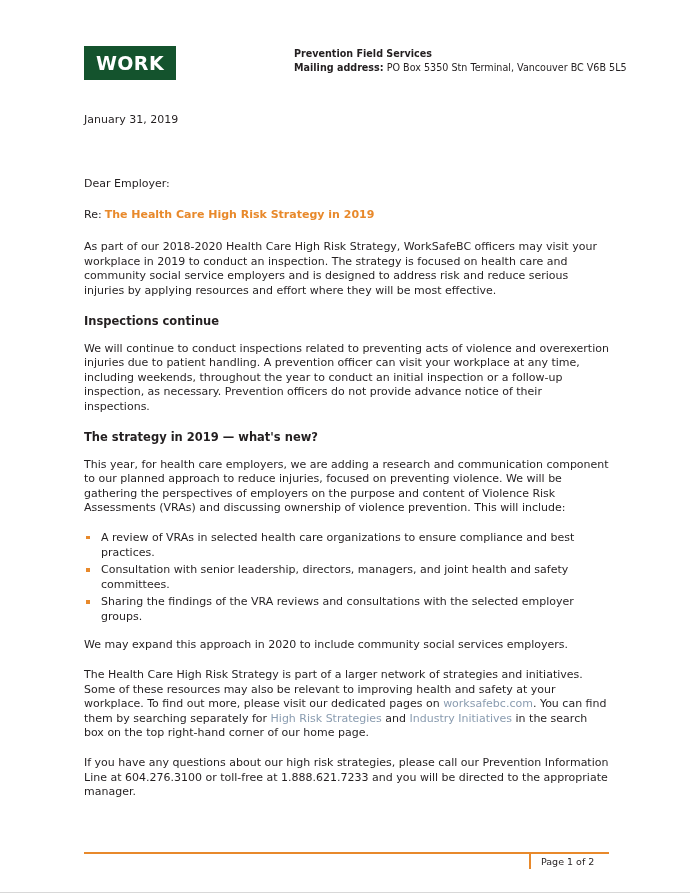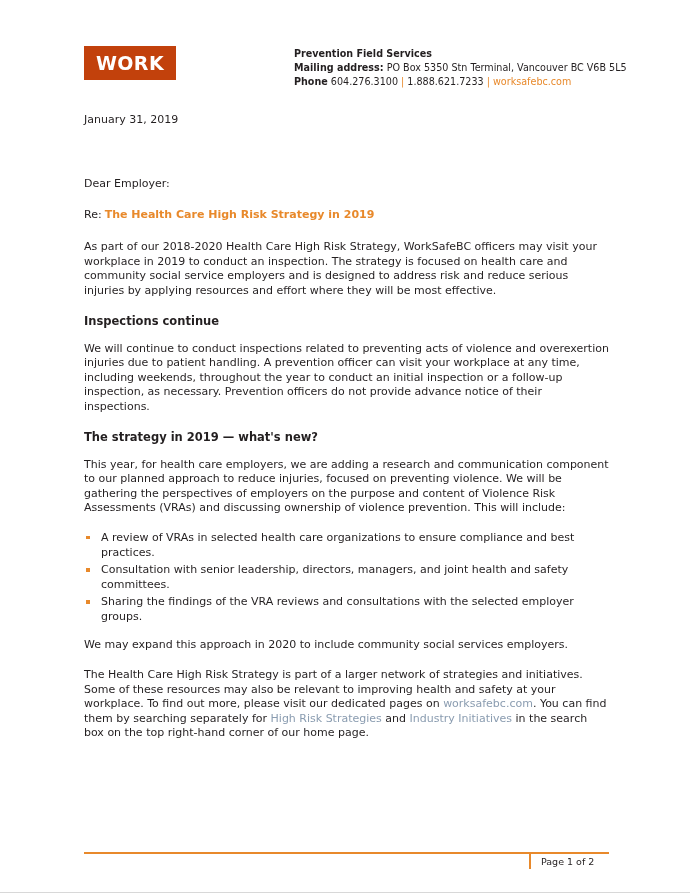--- a/index.html
+++ b/index.html
@@ -32,21 +32,21 @@
   }
   .logo {
     width: 186px;
     height: 34px;
     display: flex;
     flex: 0 0 auto;
     font-family: "DejaVu Sans", "Liberation Sans", sans-serif;
     line-height: 34px;
   }
   .logo-left {
-    background: #c2410c;
+    background: #14532d;
     color: #ffffff;
     flex: 0 0 92px;
     text-align: center;
     font-weight: bold;
     font-size: 19px;
     letter-spacing: 0.4px;
   }
   .logo-right {
     background: #e8892b;
     flex: 1 1 auto;
@@ -177,28 +177,20 @@
       <div class="logo-left">WORK</div>
     </div>
 
     <div class="contact">
       <div class="line">
         <b>Prevention Field Services</b>
       </div>
       <div class="line">
         <b>Mailing address:</b>
         <span>PO Box 5350 Stn Terminal, Vancouver BC  V6B 5L5</span>
-      </div>
-      <div class="line">
-        <b>Phone</b>
-        <span>604.276.3100</span>
-        <span class="sep">|</span>
-        <span>1.888.621.7233</span>
-        <span class="sep">|</span>
-        <span class="orange-link">worksafebc.com</span>
       </div>
     </div>
   </div>
 
   <div class="date">January 31, 2019</div>
 
   <div class="content">
 
     <p class="salutation">Dear Employer:</p>
 
@@ -226,20 +218,21 @@
       <li>
         <span class="bullet-dot"></span>
         <span>Sharing the findings of the VRA reviews and consultations with the selected employer groups.</span>
       </li>
     </ul>
 
     <p class="para">We may expand this approach in 2020 to include community social services employers.</p>
 
     <p class="para tight-top"><span>The Health Care High Risk Strategy is part of a larger network of strategies and initiatives. Some of these resources may also be relevant to improving health and safety at your workplace. To find out more, please visit our dedicated pages on </span><span class="soft-link">worksafebc.com</span><span>. You can find them by searching separately for </span><span class="soft-link">High Risk Strategies</span><span> and </span><span class="soft-link">Industry Initiatives</span><span> in the search box on the top right-hand corner of our home page.</span></p>
 
+    <p class="para">If you have any questions about our high risk strategies, please call our Prevention Information Line at 604.276.3100 or toll-free at 1.888.621.7233 and you will be directed to the appropriate manager.</p>
   </div>
 
   <div class="footer">
     <div class="footer-rule"></div>
     <div class="footer-tick"></div>
     <div class="footer-page">Page 1 of 2</div>
   </div>
 
 </div>
 

